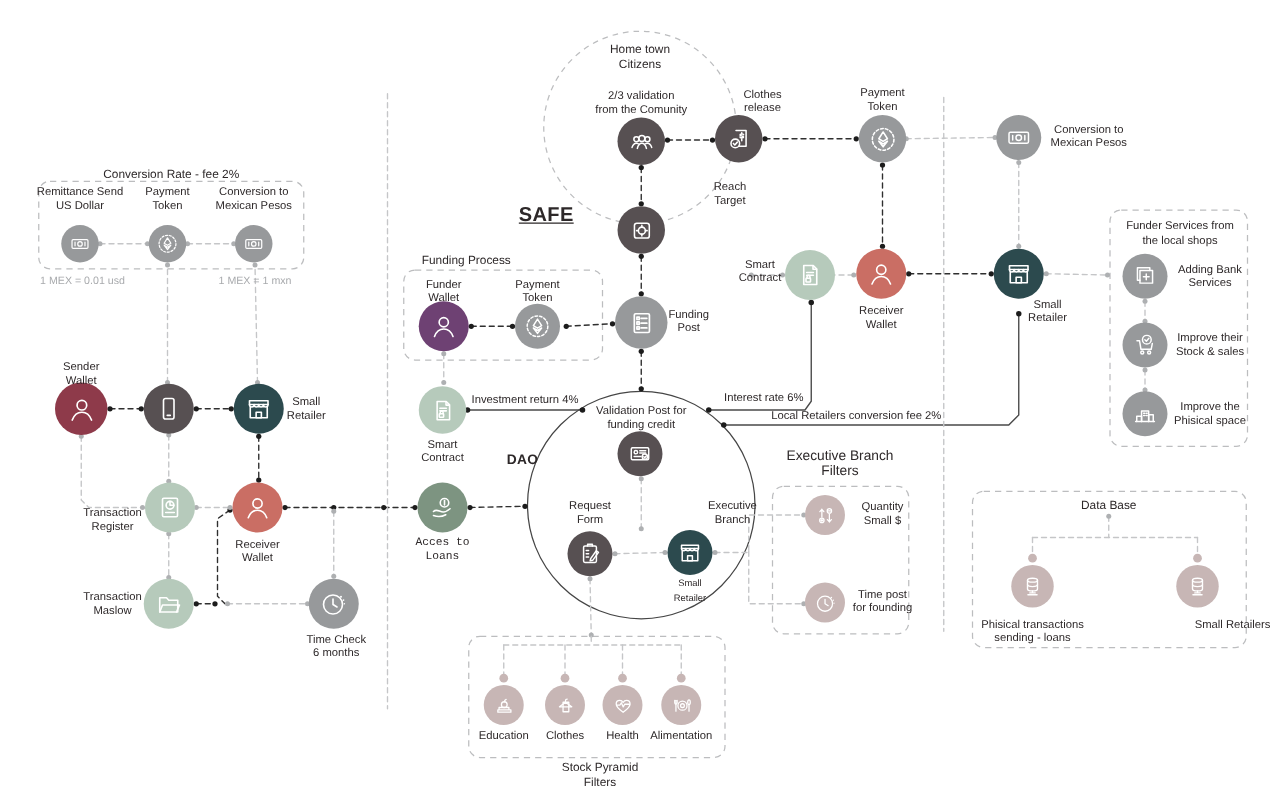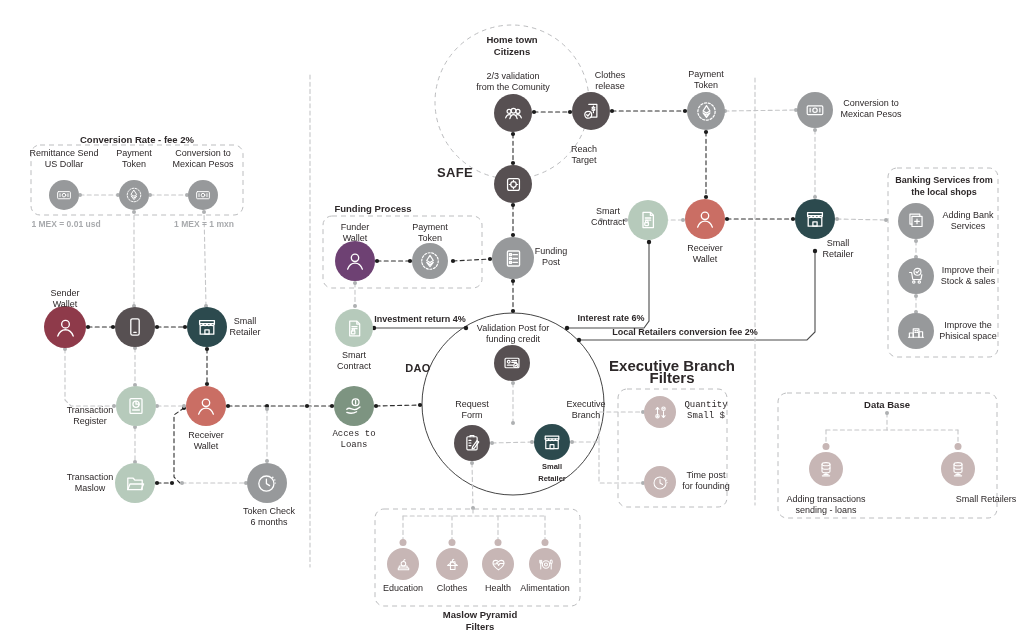--- a/index.html
+++ b/index.html
@@ -5,21 +5,21 @@
   html,body{margin:0;padding:0;background:#ffffff;}
   #canvas{position:relative;width:1024px;height:639px;background:#ffffff;
           font-family:"Liberation Sans",sans-serif;overflow:hidden;}
   #edge-layer{position:absolute;left:0;top:0;}
   .node{position:absolute;border-radius:50%;display:flex;align-items:center;
         justify-content:center;transform:translate(-50%,-50%);}
   .node svg{display:block;}
   .nlabel{position:absolute;font-size:9px;line-height:11px;color:#2d2829;
           text-align:center;transform:translateX(-50%);white-space:nowrap;}
   .slabel{position:absolute;text-align:center;transform:translateX(-50%);
-          white-space:nowrap;color:#2d2829;line-height:11.5px;font-weight:bold;}
+          white-space:nowrap;color:#2d2829;line-height:11.5px;}
   .slabel.bold{font-weight:bold;letter-spacing:.3px;}
 </style>
 </head>
 <body>
 
 <div id="canvas">
     <svg width="1024" height="639" id="edge-layer">
       <circle cx="512" cy="102" r="77" fill="none" stroke="#bcbdbf" stroke-width="1" stroke-dasharray="4.5 4"></circle>
       <circle cx="513" cy="404" r="91" fill="none" stroke="#454545" stroke-width="1"></circle>
       <rect x="31" y="145" width="212" height="70" rx="9" fill="none" stroke="#bcbdbf" stroke-width="1" stroke-dasharray="5 4"></rect>
@@ -435,21 +435,21 @@
     <div class="node" style="left: 267px; top: 483px; width: 40px; height: 40px; background: rgb(151, 153, 155);">
       <svg viewBox="0 0 24 24" width="24" height="24" fill="none" stroke="#ffffff" stroke-width="1.3" stroke-linecap="round" stroke-linejoin="round">
         <circle cx="11.4" cy="12.6" r="7.6"></circle>
         <path d="M11.4 8.2v4.4l3.2 2"></path>
         <circle cx="17.8" cy="6.4" r=".8" fill="#fff" stroke="none"></circle>
         <circle cx="19.8" cy="9" r=".7" fill="#fff" stroke="none"></circle>
         <circle cx="20.5" cy="12" r=".6" fill="#fff" stroke="none"></circle>
       </svg>
     </div>
     <div class="nlabel" style="left: 269px; top: 506px;">
-      <div>Token Check</div>
+      <div>Time Check</div>
       <div>6 months</div>
     </div>
     <div class="node" style="left: 354px; top: 328px; width: 38px; height: 38px; background: rgb(182, 202, 187);">
       <svg viewBox="0 0 24 24" width="23" height="23" fill="none" stroke="#ffffff" stroke-width="1.3" stroke-linecap="round" stroke-linejoin="round">
         <path d="M7 4.4h7.6l2.8 2.8v12.4H7z"></path>
         <path d="M14.4 4.6v2.8h2.8"></path>
         <path d="M9.3 10h5.4M9.3 12.2h5.4"></path>
         <rect x="8.8" y="14.6" width="3.6" height="3" rx=".5"></rect>
         <path d="M9.6 14.6v-1.1a1.2 1.2 0 0 1 2.4 0v1.1"></path>
       </svg>
@@ -510,21 +510,21 @@
     <div class="node" style="left: 660px; top: 412px; width: 32px; height: 32px; background: rgb(199, 182, 181);">
       <svg viewBox="0 0 24 24" width="19" height="19" fill="none" stroke="#ffffff" stroke-width="1.3" stroke-linecap="round" stroke-linejoin="round">
         <path d="M8.2 13.4V5.6M8.2 5.6L6.2 8M8.2 5.6l2 2.4"></path>
         <circle cx="8.2" cy="16.8" r="2.2"></circle>
         <path d="M7.2 16.8h2M8.2 15.8v2"></path>
         <path d="M15.8 10.6v7.8M15.8 18.4l-2-2.4M15.8 18.4l2-2.4"></path>
         <circle cx="15.8" cy="7.2" r="2.2"></circle>
         <path d="M14.8 7.2h2"></path>
       </svg>
     </div>
-    <div class="nlabel" style="left: 706px; top: 400px; font-family: Liberation Mono, monospace;">
+    <div class="nlabel" style="left: 706px; top: 400px;">
       <div>Quantity</div>
       <div>Small $</div>
     </div>
     <div class="node" style="left: 660px; top: 482px; width: 32px; height: 32px; background: rgb(199, 182, 181);">
       <svg viewBox="0 0 24 24" width="19" height="19" fill="none" stroke="#ffffff" stroke-width="1.3" stroke-linecap="round" stroke-linejoin="round">
         <circle cx="11.4" cy="12.6" r="7.6"></circle>
         <path d="M11.4 8.2v4.4l3.2 2"></path>
         <circle cx="17.8" cy="6.4" r=".8" fill="#fff" stroke="none"></circle>
         <circle cx="19.8" cy="9" r=".7" fill="#fff" stroke="none"></circle>
         <circle cx="20.5" cy="12" r=".6" fill="#fff" stroke="none"></circle>
@@ -536,21 +536,21 @@
     </div>
     <div class="node" style="left: 826px; top: 469px; width: 34px; height: 34px; background: rgb(199, 182, 181);">
       <svg viewBox="0 0 24 24" width="20" height="20" fill="none" stroke="#ffffff" stroke-width="1.3" stroke-linecap="round" stroke-linejoin="round">
         <ellipse cx="12" cy="6.2" rx="4.8" ry="1.9"></ellipse>
         <path d="M7.2 6.2v4.2c0 1 2.1 1.9 4.8 1.9s4.8-.9 4.8-1.9V6.2"></path>
         <path d="M7.2 10.4v4.2c0 1 2.1 1.9 4.8 1.9s4.8-.9 4.8-1.9v-4.2"></path>
         <path d="M12 16.5v1.9M7.6 20.2h8.8M9.4 18.4h5.2"></path>
       </svg>
     </div>
     <div class="nlabel" style="left: 826px; top: 494px;">
-      <div>Adding transactions</div>
+      <div>Phisical transactions</div>
       <div>sending - loans</div>
     </div>
     <div class="node" style="left: 958px; top: 469px; width: 34px; height: 34px; background: rgb(199, 182, 181);">
       <svg viewBox="0 0 24 24" width="20" height="20" fill="none" stroke="#ffffff" stroke-width="1.3" stroke-linecap="round" stroke-linejoin="round">
         <ellipse cx="12" cy="6.2" rx="4.8" ry="1.9"></ellipse>
         <path d="M7.2 6.2v4.2c0 1 2.1 1.9 4.8 1.9s4.8-.9 4.8-1.9V6.2"></path>
         <path d="M7.2 10.4v4.2c0 1 2.1 1.9 4.8 1.9s4.8-.9 4.8-1.9v-4.2"></path>
         <path d="M12 16.5v1.9M7.6 20.2h8.8M9.4 18.4h5.2"></path>
       </svg>
     </div>
@@ -605,50 +605,50 @@
     <div class="slabel" style="left: 66px; top: 219px; font-size: 8.5px; color: rgb(168, 170, 173);">
       <div>1 MEX =  0.01 usd</div>
     </div>
     <div class="slabel" style="left: 204px; top: 219px; font-size: 8.5px; color: rgb(168, 170, 173);">
       <div>1 MEX =  1 mxn</div>
     </div>
     <div class="slabel" style="left: 512px; top: 34px; font-size: 9.5px;">
       <div>Home town</div>
       <div>Citizens</div>
     </div>
-    <div class="slabel bold" style="left: 455px; top: 167px; font-size: 13px;">
+    <div class="slabel bold" style="left: 437px; top: 167px; font-size: 16px; text-decoration: underline;">
       <div>SAFE</div>
     </div>
     <div class="slabel" style="left: 373px; top: 203px; font-size: 9.5px;">
       <div>Funding Process</div>
     </div>
     <div class="slabel" style="left: 944px; top: 175px; font-size: 9px;">
-      <div>Banking Services from</div>
+      <div>Funder Services from</div>
       <div>the local shops</div>
     </div>
     <div class="slabel" style="left: 420px; top: 314px; font-size: 9px;">
       <div>Investment return 4%</div>
     </div>
     <div class="slabel" style="left: 611px; top: 313px; font-size: 9px;">
       <div>Interest rate 6%</div>
     </div>
     <div class="slabel" style="left: 685px; top: 327px; font-size: 9px;">
       <div>Local Retailers conversion fee 2%</div>
     </div>
     <div class="slabel bold" style="left: 418px; top: 363px; font-size: 11px;">
       <div>DAO</div>
     </div>
-    <div class="slabel" style="left: 672px; top: 360px; font-size: 15px;">
+    <div class="slabel" style="left: 672px; top: 360px; font-size: 11px;">
       <div>Executive Branch</div>
       <div>Filters</div>
     </div>
     <div class="slabel" style="left: 887px; top: 399px; font-size: 9.5px;">
       <div>Data Base</div>
     </div>
     <div class="slabel" style="left: 480px; top: 609px; font-size: 9.5px;">
-      <div>Maslow Pyramid</div>
+      <div>Stock Pyramid</div>
       <div>Filters</div>
     </div>
     <div class="slabel" style="left: 552px; top: 461px; font-size: 7.5px;">
       <div>Small</div>
       <div>Retailer</div>
     </div>
   </div>
 
 </body></html>

